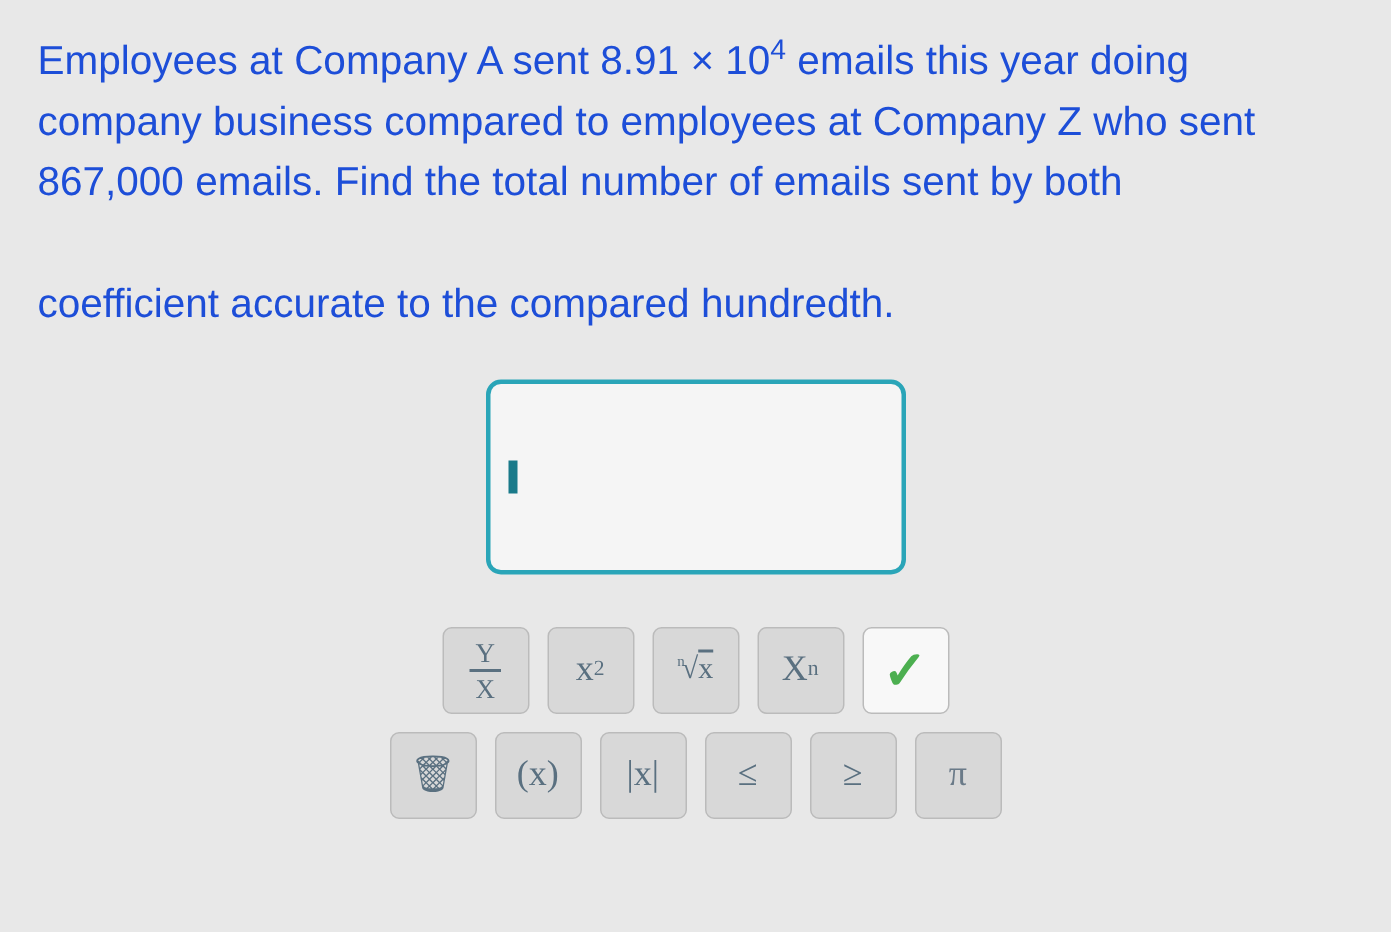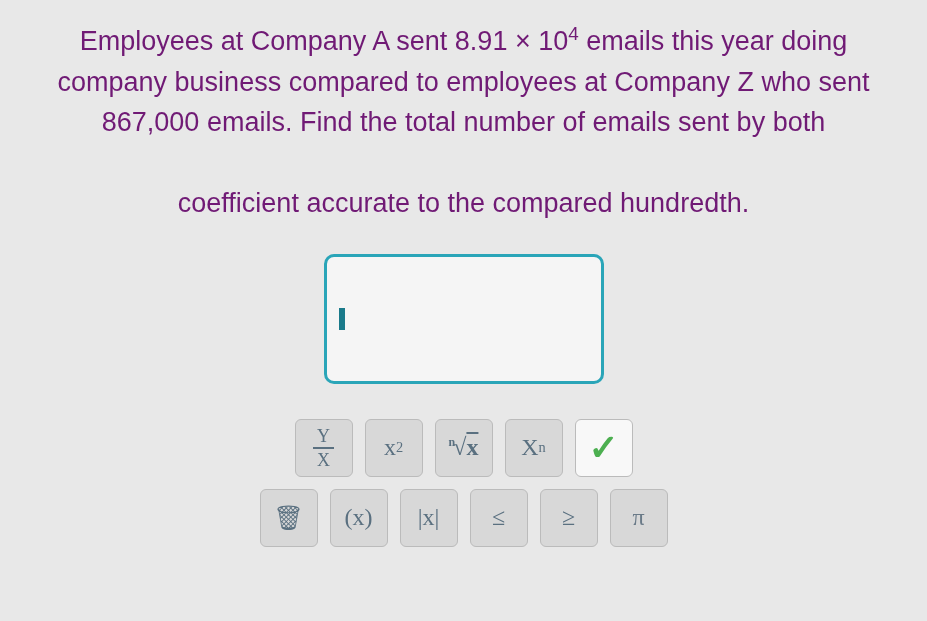--- a/index.html
+++ b/index.html
@@ -11,24 +11,23 @@
       width: 927px;
       height: 621px;
       background: #e8e8e8;
       font-family: Arial, sans-serif;
       padding: 20px 25px;
       color: #4a4a4a;
     }
     .question-text {
       font-size: 27px;
       line-height: 1.5;
-      color: #701a75;
+      color: #1d4ed8;
       font-weight: 500;
       margin-bottom: 30px;
-      text-align: center;
     }
     .sup {
       vertical-align: super;
       font-size: 0.7em;
     }
     .answer-area {
       display: flex;
       justify-content: center;
       margin-top: 30px;
       margin-bottom: 35px;
@@ -102,22 +101,21 @@
     }
     .sub-n {
       vertical-align: sub;
       font-size: 0.6em;
     }
     .sup-2 {
       vertical-align: super;
       font-size: 0.6em;
     }
     .root {
-      font-size: 24px;
-      font-weight: bold;
+      font-size: 20px;
     }
     .root-idx {
       font-size: 0.5em;
       vertical-align: super;
       margin-right: -2px;
     }
   </style>
 </head>
 <body>
 

